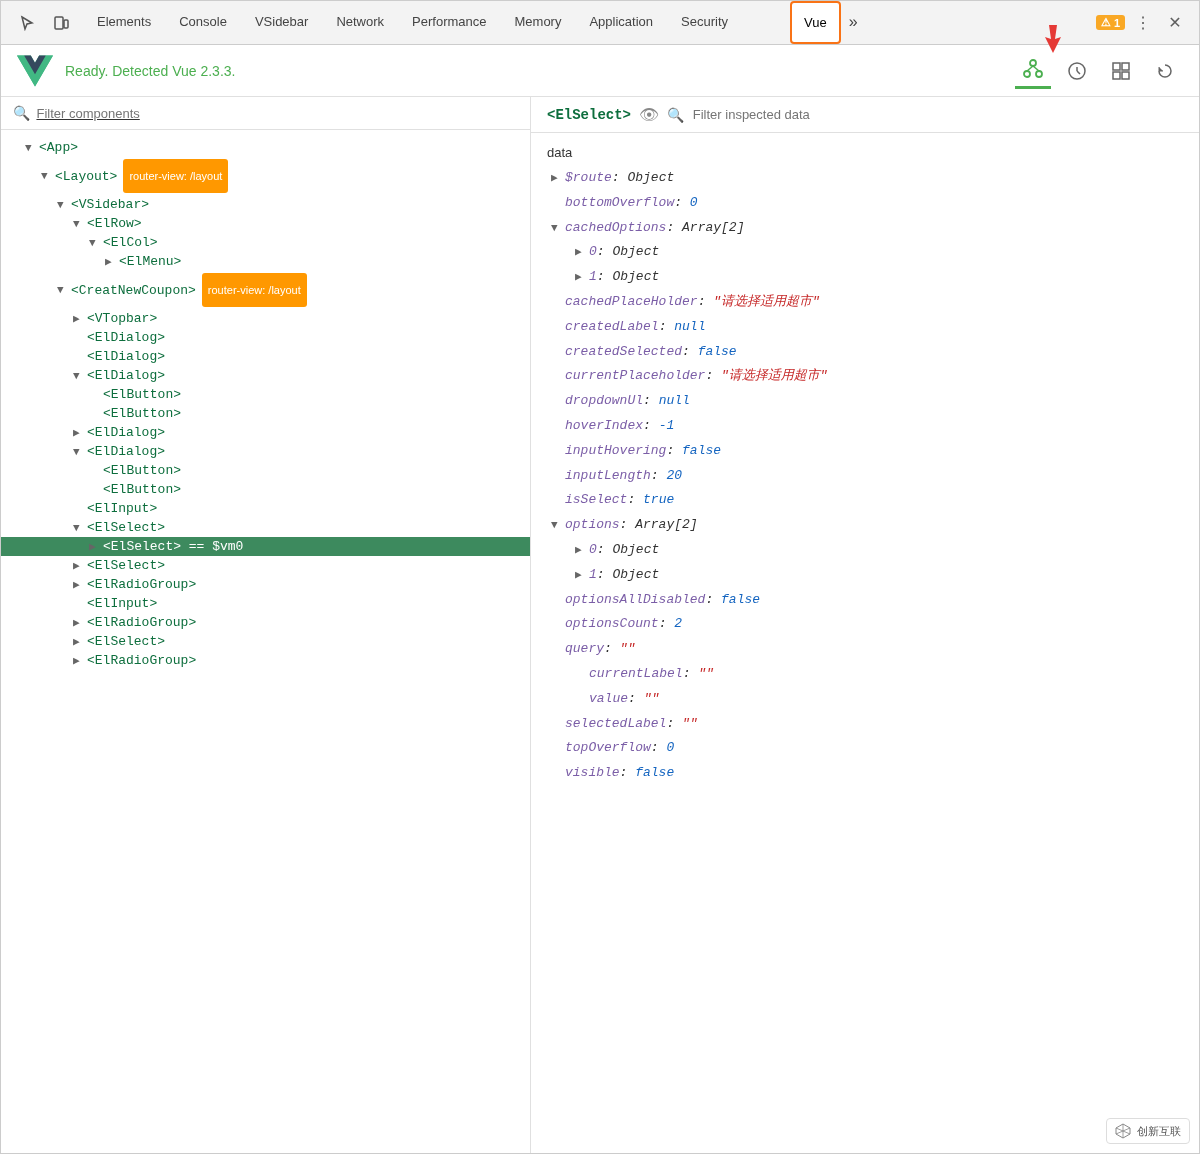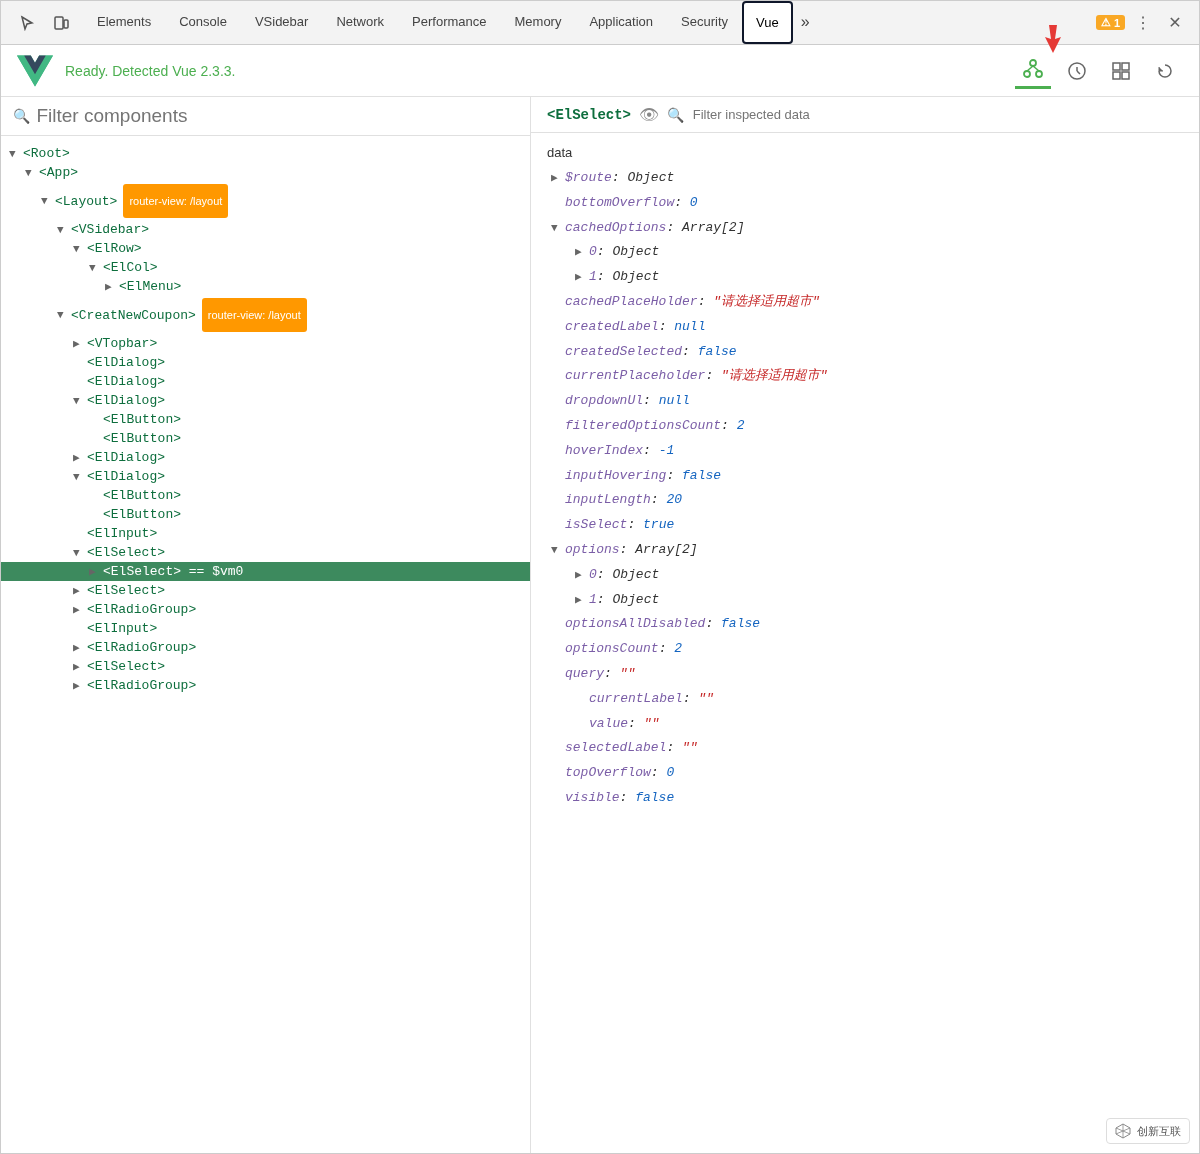--- a/index.html
+++ b/index.html
@@ -8,42 +8,42 @@
     
     .devtools-outer { width: 1200px; height: 1154px; display: flex; flex-direction: column; border: 1px solid #ccc; }
 
     
     .tab-bar { display: flex; align-items: center; background: #f3f3f3; border-bottom: 1px solid #ccc; height: 44px; padding: 0 4px; user-select: none; }
     .tab-bar-icons { display: flex; align-items: center; gap: 6px; padding: 0 8px; }
     .icon-btn { width: 28px; height: 28px; display: flex; align-items: center; justify-content: center; cursor: pointer; border-radius: 4px; color: #5f5f5f; font-size: 16px; }
     .tab-list { display: flex; align-items: stretch; height: 100%; }
     .tab-item { padding: 0 14px; display: flex; align-items: center; font-size: 13px; color: #444; cursor: pointer; border-bottom: 2px solid transparent; white-space: nowrap; }
     .tab-item.active-vue { color: #000; border-bottom: 2px solid #4caf50; font-weight: 500; background: #fff; }
-    .tab-item.vue-highlighted { border: 2px solid #0f172a; border-radius: 4px; padding: 18px 12px; color: #000; }
+    .tab-item.vue-highlighted { border: 2px solid #f97316; border-radius: 4px; padding: 18px 12px; color: #000; margin-left: 48px; }
     .tab-spacer { flex: 1; }
     .tab-bar-right { display: flex; align-items: center; gap: 4px; padding: 0 6px; }
     .warn-badge { background: #f9a825; color: #fff; border-radius: 3px; padding: 1px 5px; font-size: 11px; font-weight: bold; display: flex; align-items: center; gap: 3px; }
 
     
     .vue-toolbar { display: flex; align-items: center; background: #fff; border-bottom: 1px solid #e0e0e0; height: 52px; padding: 0 16px; }
     .vue-logo { width: 36px; height: 36px; margin-right: 12px; }
     .vue-ready-text { color: #4caf50; font-size: 14px; font-weight: 500; }
     .vue-toolbar-right { margin-left: auto; display: flex; align-items: center; gap: 8px; }
     .vue-tool-btn { width: 36px; height: 36px; display: flex; align-items: center; justify-content: center; border-radius: 50%; cursor: pointer; color: #5f5f5f; font-size: 18px; border: none; background: transparent; }
     .vue-tool-btn.active { color: #4caf50; border-bottom: 3px solid #4caf50; border-radius: 0; }
     
     .red-arrow { position: relative; }
 
     
     .main-panel { display: flex; flex: 1; overflow: hidden; }
 
     
     .left-panel { width: 530px; border-right: 1px solid #e0e0e0; display: flex; flex-direction: column; overflow: hidden; }
     .filter-bar { padding: 8px 12px; border-bottom: 1px solid #e0e0e0; display: flex; align-items: center; gap: 6px; }
-    .filter-input { border: none; outline: none; font-size: 19px; color: #333; width: 100%; background: transparent; }
+    .filter-input { border: none; outline: none; font-size: 13px; color: #333; width: 100%; background: transparent; text-decoration: underline; }
     .search-icon-sm { color: #888; font-size: 14px; }
     .tree-area { flex: 1; overflow-y: auto; padding: 8px 0; font-family: 'Courier New', monospace; font-size: 13px; }
     .tree-node { padding: 2px 0 2px 0; cursor: pointer; display: flex; align-items: center; white-space: nowrap; }
     .tree-node.selected { background: #3d8a5e; color: #fff; }
     .tree-node.selected .comp-tag { color: #fff; }
     .indent { display: inline-block; }
     .toggle-arrow { display: inline-block; width: 14px; font-size: 11px; color: #666; cursor: pointer; }
     .toggle-arrow.open::before { content: '▼'; }
     .toggle-arrow.closed::before { content: '▶'; }
     .toggle-arrow.empty::before { content: ' '; }
@@ -169,25 +169,20 @@
   </div>
 
   <div class="main-panel">
 
     <div class="left-panel">
       <div class="filter-bar">
         <span class="search-icon-sm">🔍</span>
         <input class="filter-input" type="text" placeholder="Filter components" style="">
       </div>
       <div class="tree-area" id="tree-area">
-      <div class="tree-node">
-            <span class="indent" style="width: 8px; display: inline-block;"></span>
-            <span class="toggle-arrow open"></span>
-            <span class="comp-tag">&lt;Root&gt;</span>
-          </div>
           <div class="tree-node">
             <span class="indent" style="width: 24px; display: inline-block;"></span>
             <span class="toggle-arrow open"></span>
             <span class="comp-tag">&lt;App&gt;</span>
           </div>
           <div class="tree-node">
             <span class="indent" style="width: 40px; display: inline-block;"></span>
             <span class="toggle-arrow open"></span>
             <span class="comp-tag">&lt;Layout&gt;</span>
             <span class="comp-badge">router-view: /layout</span>
@@ -329,21 +324,20 @@
             <div class="data-row"><span class="indent-data" style="display: inline-block; width: 4px;"></span><span class="expand-arrow closed"></span><span class="data-key">$route</span><span class="data-value-plain">: </span><span class="data-value-plain">Object</span></div>
             <div class="data-row"><span class="indent-data" style="display: inline-block; width: 4px;"></span><span style="display: inline-block; width: 14px;"></span><span class="data-key">bottomOverflow</span><span class="data-value-plain">: </span><span class="data-value-num">0</span></div>
             <div class="data-row"><span class="indent-data" style="display: inline-block; width: 4px;"></span><span class="expand-arrow open"></span><span class="data-key">cachedOptions</span><span class="data-value-plain">: </span><span class="data-value-plain">Array[2]</span></div>
             <div class="data-row"><span class="indent-data" style="display: inline-block; width: 28px;"></span><span class="expand-arrow closed"></span><span class="data-key">0</span><span class="data-value-plain">: </span><span class="data-value-plain">Object</span></div>
             <div class="data-row"><span class="indent-data" style="display: inline-block; width: 28px;"></span><span class="expand-arrow closed"></span><span class="data-key">1</span><span class="data-value-plain">: </span><span class="data-value-plain">Object</span></div>
             <div class="data-row"><span class="indent-data" style="display: inline-block; width: 4px;"></span><span style="display: inline-block; width: 14px;"></span><span class="data-key">cachedPlaceHolder</span><span class="data-value-plain">: </span><span class="data-value-str-red">"请选择适用超市"</span></div>
             <div class="data-row"><span class="indent-data" style="display: inline-block; width: 4px;"></span><span style="display: inline-block; width: 14px;"></span><span class="data-key">createdLabel</span><span class="data-value-plain">: </span><span class="data-value-null">null</span></div>
             <div class="data-row"><span class="indent-data" style="display: inline-block; width: 4px;"></span><span style="display: inline-block; width: 14px;"></span><span class="data-key">createdSelected</span><span class="data-value-plain">: </span><span class="data-value-bool">false</span></div>
             <div class="data-row"><span class="indent-data" style="display: inline-block; width: 4px;"></span><span style="display: inline-block; width: 14px;"></span><span class="data-key">currentPlaceholder</span><span class="data-value-plain">: </span><span class="data-value-str-red">"请选择适用超市"</span></div>
             <div class="data-row"><span class="indent-data" style="display: inline-block; width: 4px;"></span><span style="display: inline-block; width: 14px;"></span><span class="data-key">dropdownUl</span><span class="data-value-plain">: </span><span class="data-value-null">null</span></div>
-            <div class="data-row"><span class="indent-data" style="display: inline-block; width: 4px;"></span><span style="display: inline-block; width: 14px;"></span><span class="data-key">filteredOptionsCount</span><span class="data-value-plain">: </span><span class="data-value-num">2</span></div>
             <div class="data-row"><span class="indent-data" style="display: inline-block; width: 4px;"></span><span style="display: inline-block; width: 14px;"></span><span class="data-key">hoverIndex</span><span class="data-value-plain">: </span><span class="data-value-num">-1</span></div>
             <div class="data-row"><span class="indent-data" style="display: inline-block; width: 4px;"></span><span style="display: inline-block; width: 14px;"></span><span class="data-key">inputHovering</span><span class="data-value-plain">: </span><span class="data-value-bool">false</span></div>
             <div class="data-row"><span class="indent-data" style="display: inline-block; width: 4px;"></span><span style="display: inline-block; width: 14px;"></span><span class="data-key">inputLength</span><span class="data-value-plain">: </span><span class="data-value-num">20</span></div>
             <div class="data-row"><span class="indent-data" style="display: inline-block; width: 4px;"></span><span style="display: inline-block; width: 14px;"></span><span class="data-key">isSelect</span><span class="data-value-plain">: </span><span class="data-value-bool">true</span></div>
             <div class="data-row"><span class="indent-data" style="display: inline-block; width: 4px;"></span><span class="expand-arrow open"></span><span class="data-key">options</span><span class="data-value-plain">: </span><span class="data-value-plain">Array[2]</span></div>
             <div class="data-row"><span class="indent-data" style="display: inline-block; width: 28px;"></span><span class="expand-arrow closed"></span><span class="data-key">0</span><span class="data-value-plain">: </span><span class="data-value-plain">Object</span></div>
             <div class="data-row"><span class="indent-data" style="display: inline-block; width: 28px;"></span><span class="expand-arrow closed"></span><span class="data-key">1</span><span class="data-value-plain">: </span><span class="data-value-plain">Object</span></div>
             <div class="data-row"><span class="indent-data" style="display: inline-block; width: 4px;"></span><span style="display: inline-block; width: 14px;"></span><span class="data-key">optionsAllDisabled</span><span class="data-value-plain">: </span><span class="data-value-bool">false</span></div>
             <div class="data-row"><span class="indent-data" style="display: inline-block; width: 4px;"></span><span style="display: inline-block; width: 14px;"></span><span class="data-key">optionsCount</span><span class="data-value-plain">: </span><span class="data-value-num">2</span></div>
             <div class="data-row"><span class="indent-data" style="display: inline-block; width: 4px;"></span><span style="display: inline-block; width: 14px;"></span><span class="data-key">query</span><span class="data-value-plain">: </span><span class="data-value-str-red">""</span></div>

